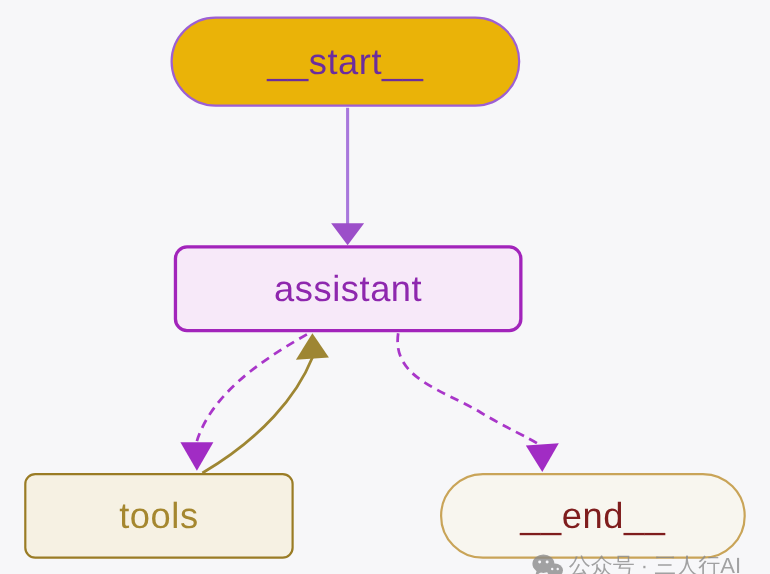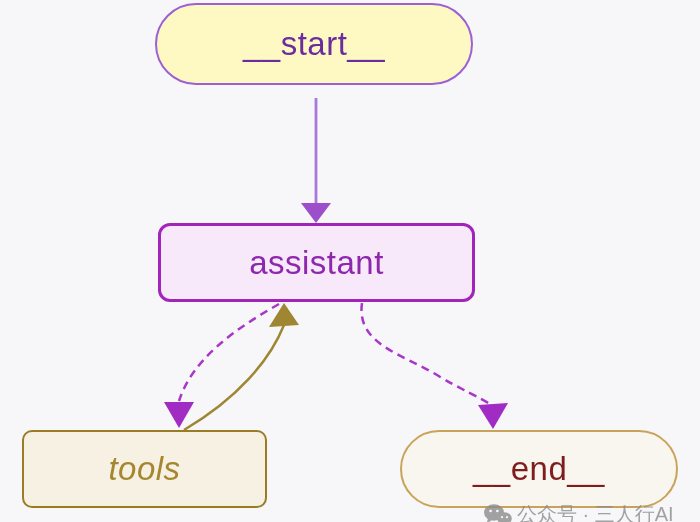--- a/index.html
+++ b/index.html
@@ -20,41 +20,40 @@
   .node {
     position: absolute;
     display: flex;
     align-items: center;
     justify-content: center;
     font-size: 33px;
     font-weight: 400;
     letter-spacing: 0.5px;
   }
   .node-start {
-    left: 155px; top: 3px; width: 318px; height: 82px;
-    background: #fef9c3;
+    left: 155px; top: 15px; width: 318px; height: 82px;
+    background: #eab308;
     border: 2.5px solid #9c5fd4;
     border-radius: 41px;
     color: #6b2d9e;
   }
   .node-assistant {
     left: 158px; top: 223px; width: 317px; height: 79px;
     background: #f7e9f9;
     border: 3px solid #a224bb;
     border-radius: 12px;
     color: #8e27ae;
     text-align: right;
   }
   .node-tools {
     left: 22px; top: 430px; width: 245px; height: 78px;
     background: #f6f1e3;
     border: 2.5px solid #9a7c25;
     border-radius: 10px;
     color: #a5872f;
-    font-style: italic;
   }
   .node-end {
     left: 400px; top: 430px; width: 278px; height: 78px;
     background: #f8f6ef;
     border: 2.5px solid #c9a458;
     border-radius: 39px;
     color: #7f1d1d;
   }
   .watermark {
     position: absolute;

